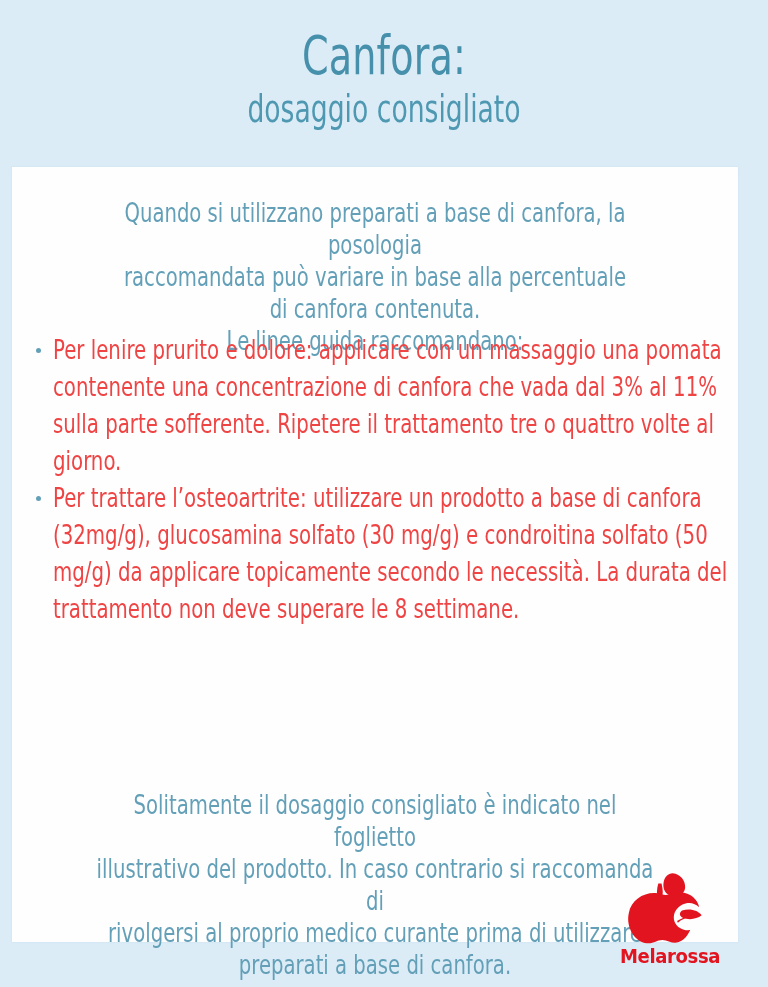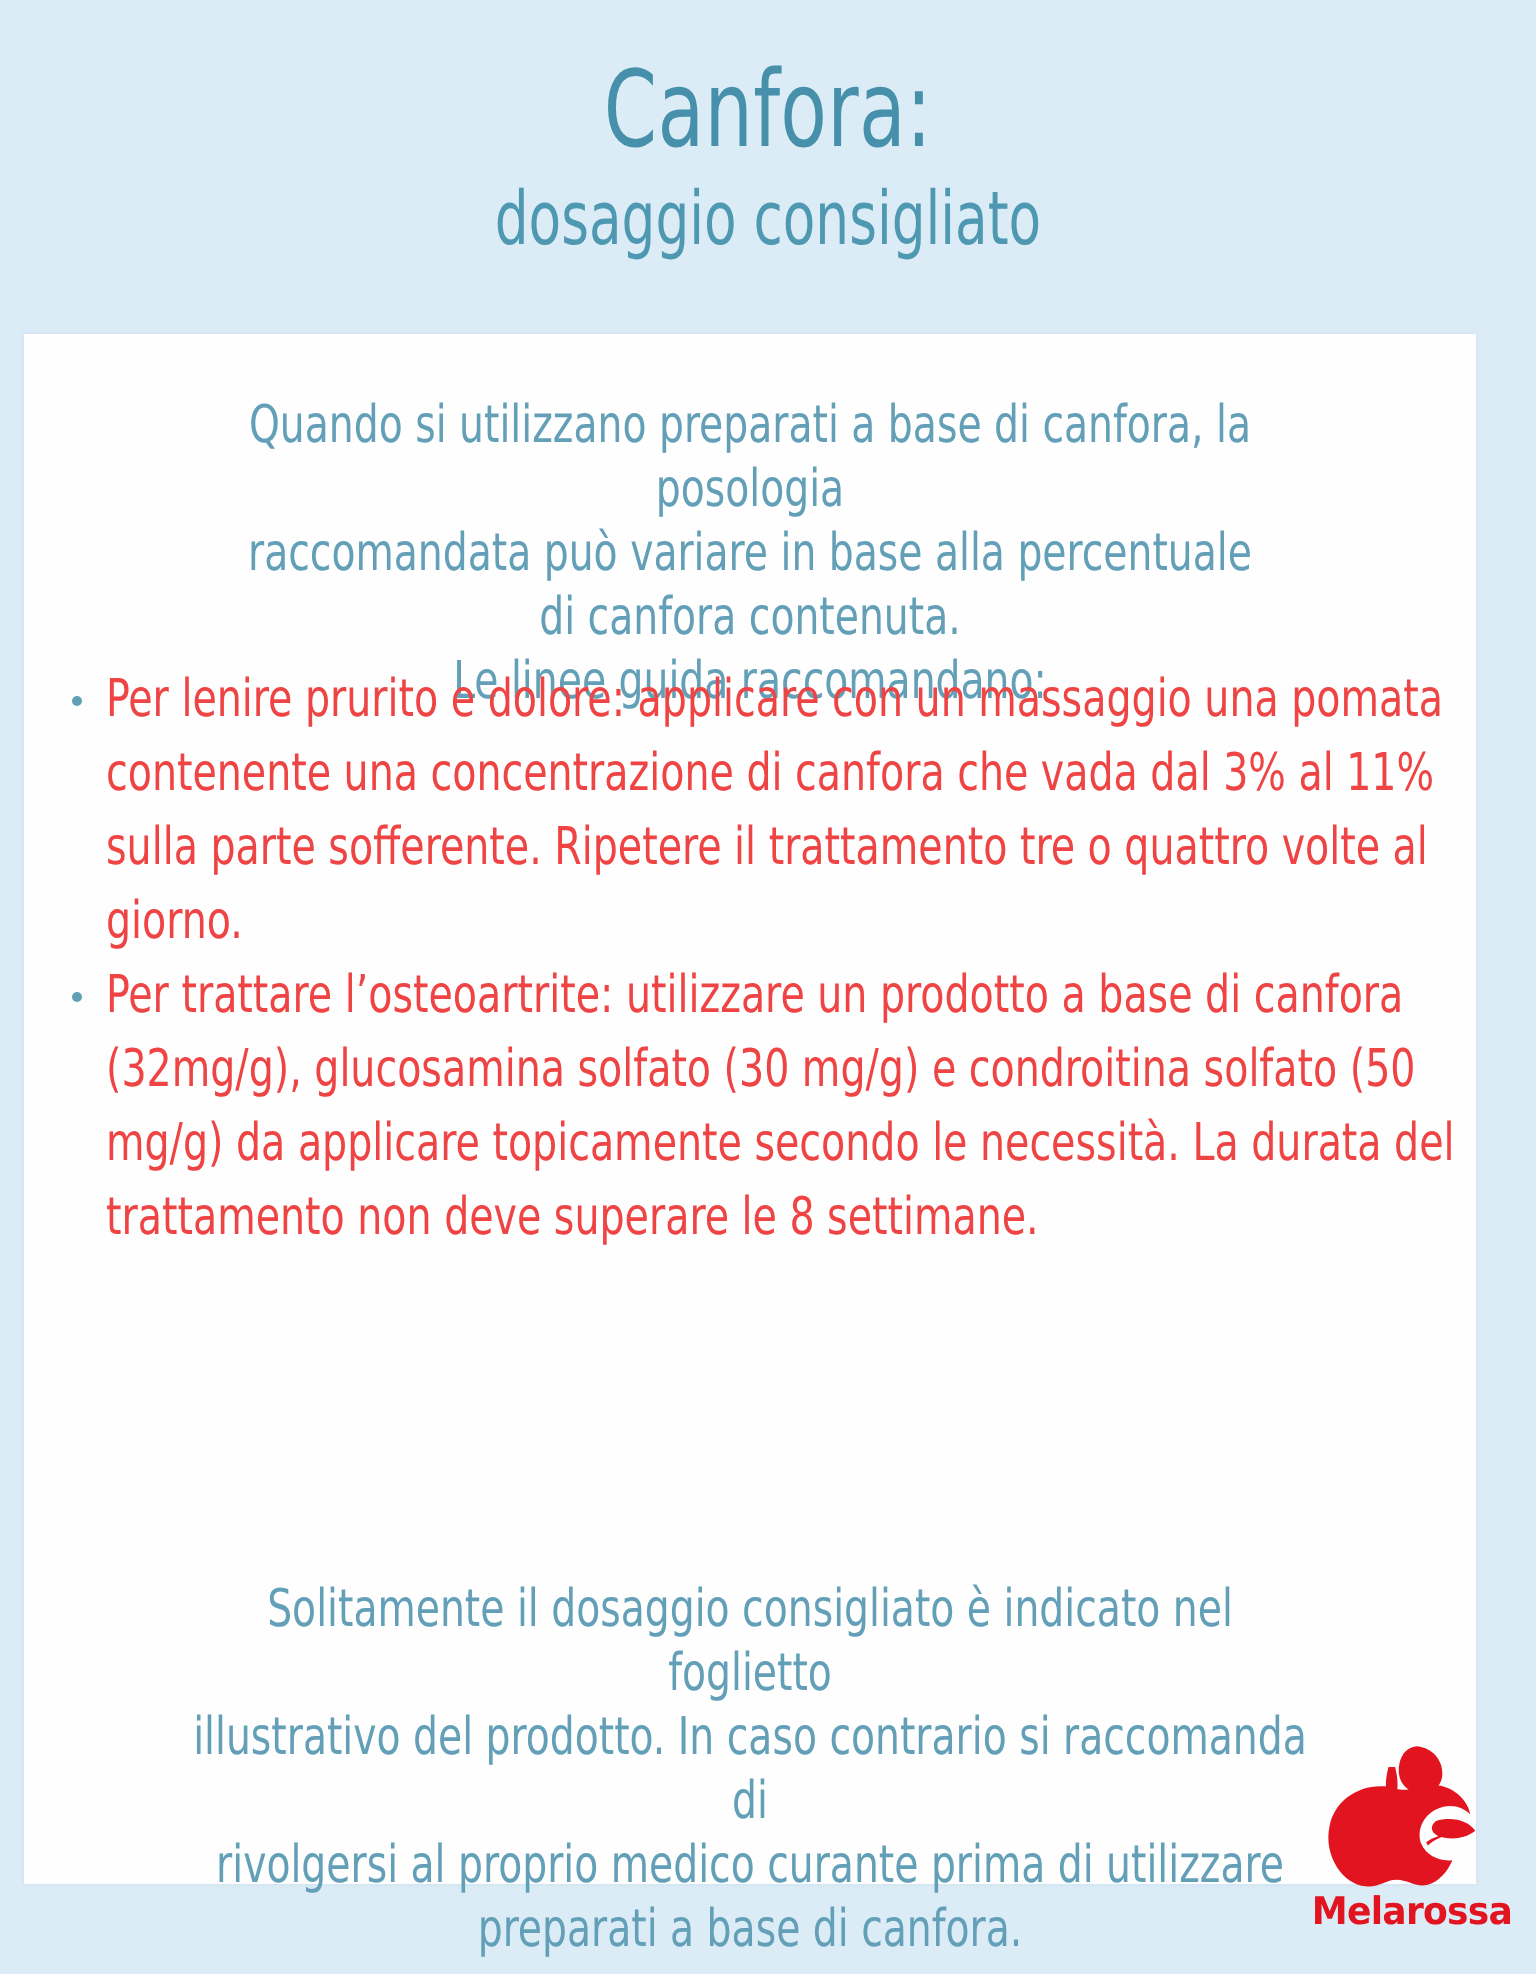--- a/index.html
+++ b/index.html
@@ -123,21 +123,21 @@
     top: 16px;
     width: 5px;
     height: 5px;
     border-radius: 50%;
     background: #63a0b8;
   }
 
   
   .logo {
     position: absolute;
-    left: 651px;
+    left: 615px;
     top: 872px;
     width: 110px;
     height: 106px;
   }
   .logo-apple {
     position: absolute;
     left: 8px;
     top: 0;
     width: 82px;
     height: 72px;

